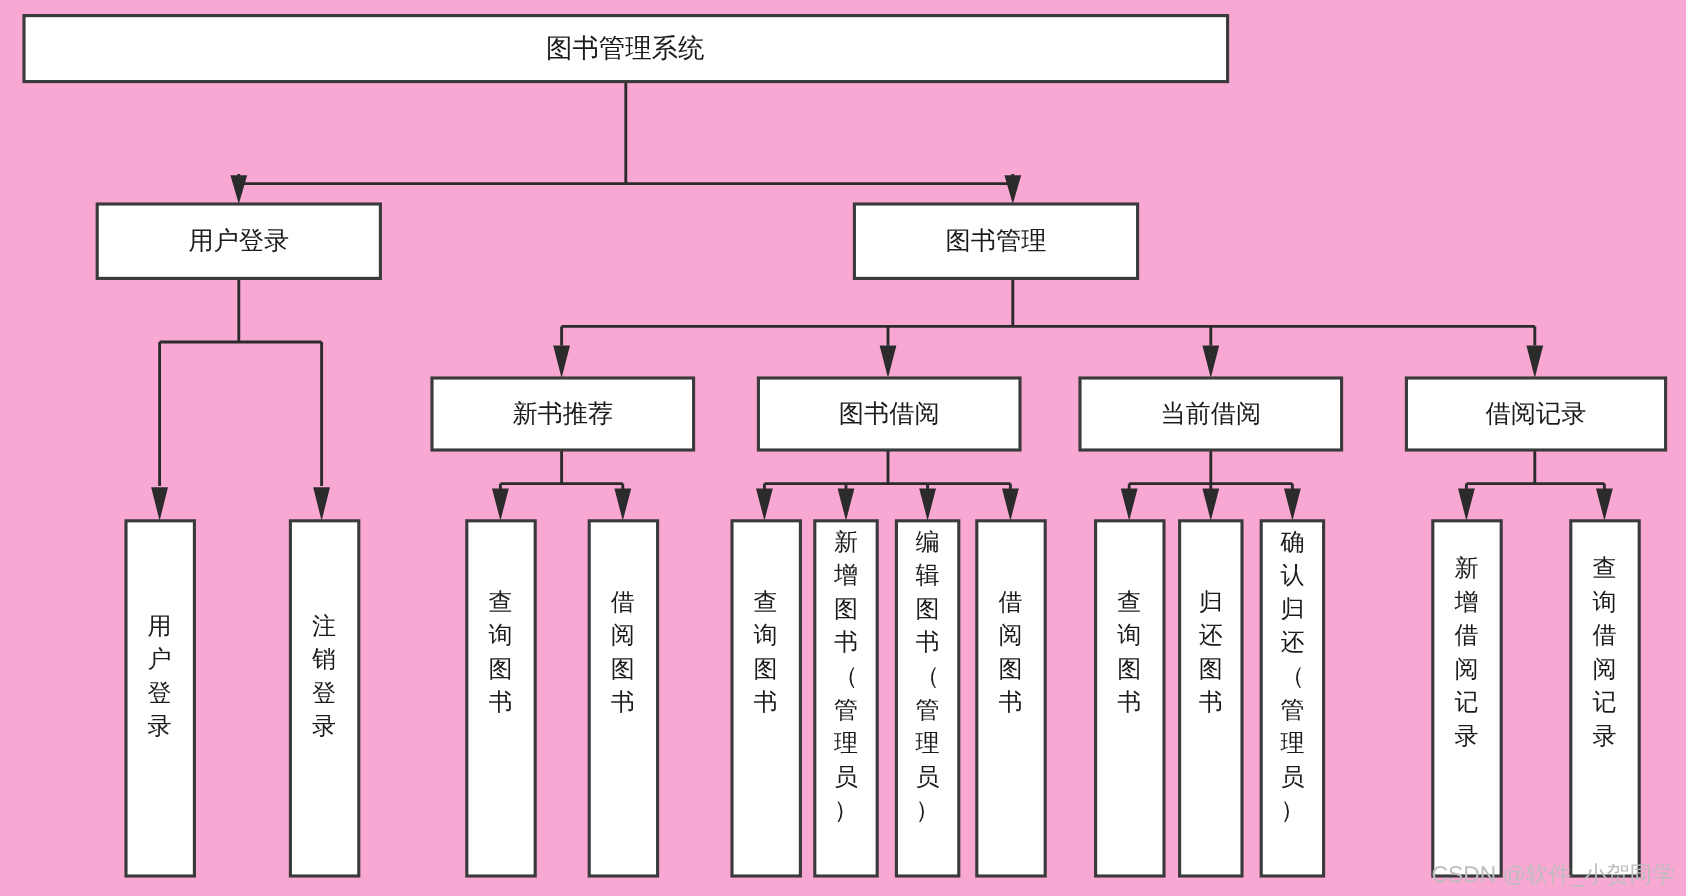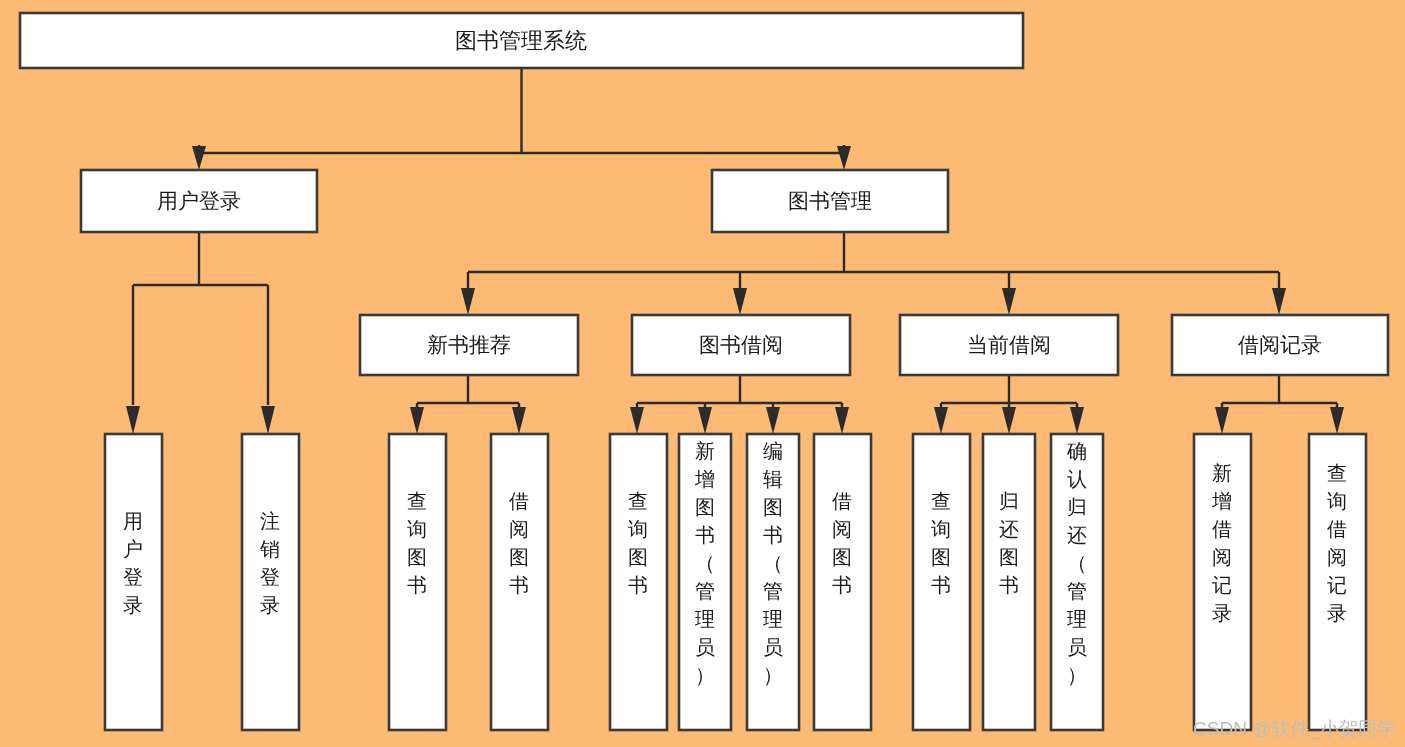--- a/index.html
+++ b/index.html
@@ -8,21 +8,21 @@
     padding: 0;
     background: #ffffff;
   }
   body {
     font-family: "Liberation Sans", "DejaVu Sans", sans-serif;
   }
   #diagram-root {
     position: relative;
     width: 1405px;
     height: 747px;
-    background: #fdba74;
+    background: #f9a8d4;
     overflow: hidden;
   }
   svg#flowchart {
     position: absolute;
     top: 0;
     left: 0;
     width: 1405px;
     height: 747px;
     display: block;
   }

